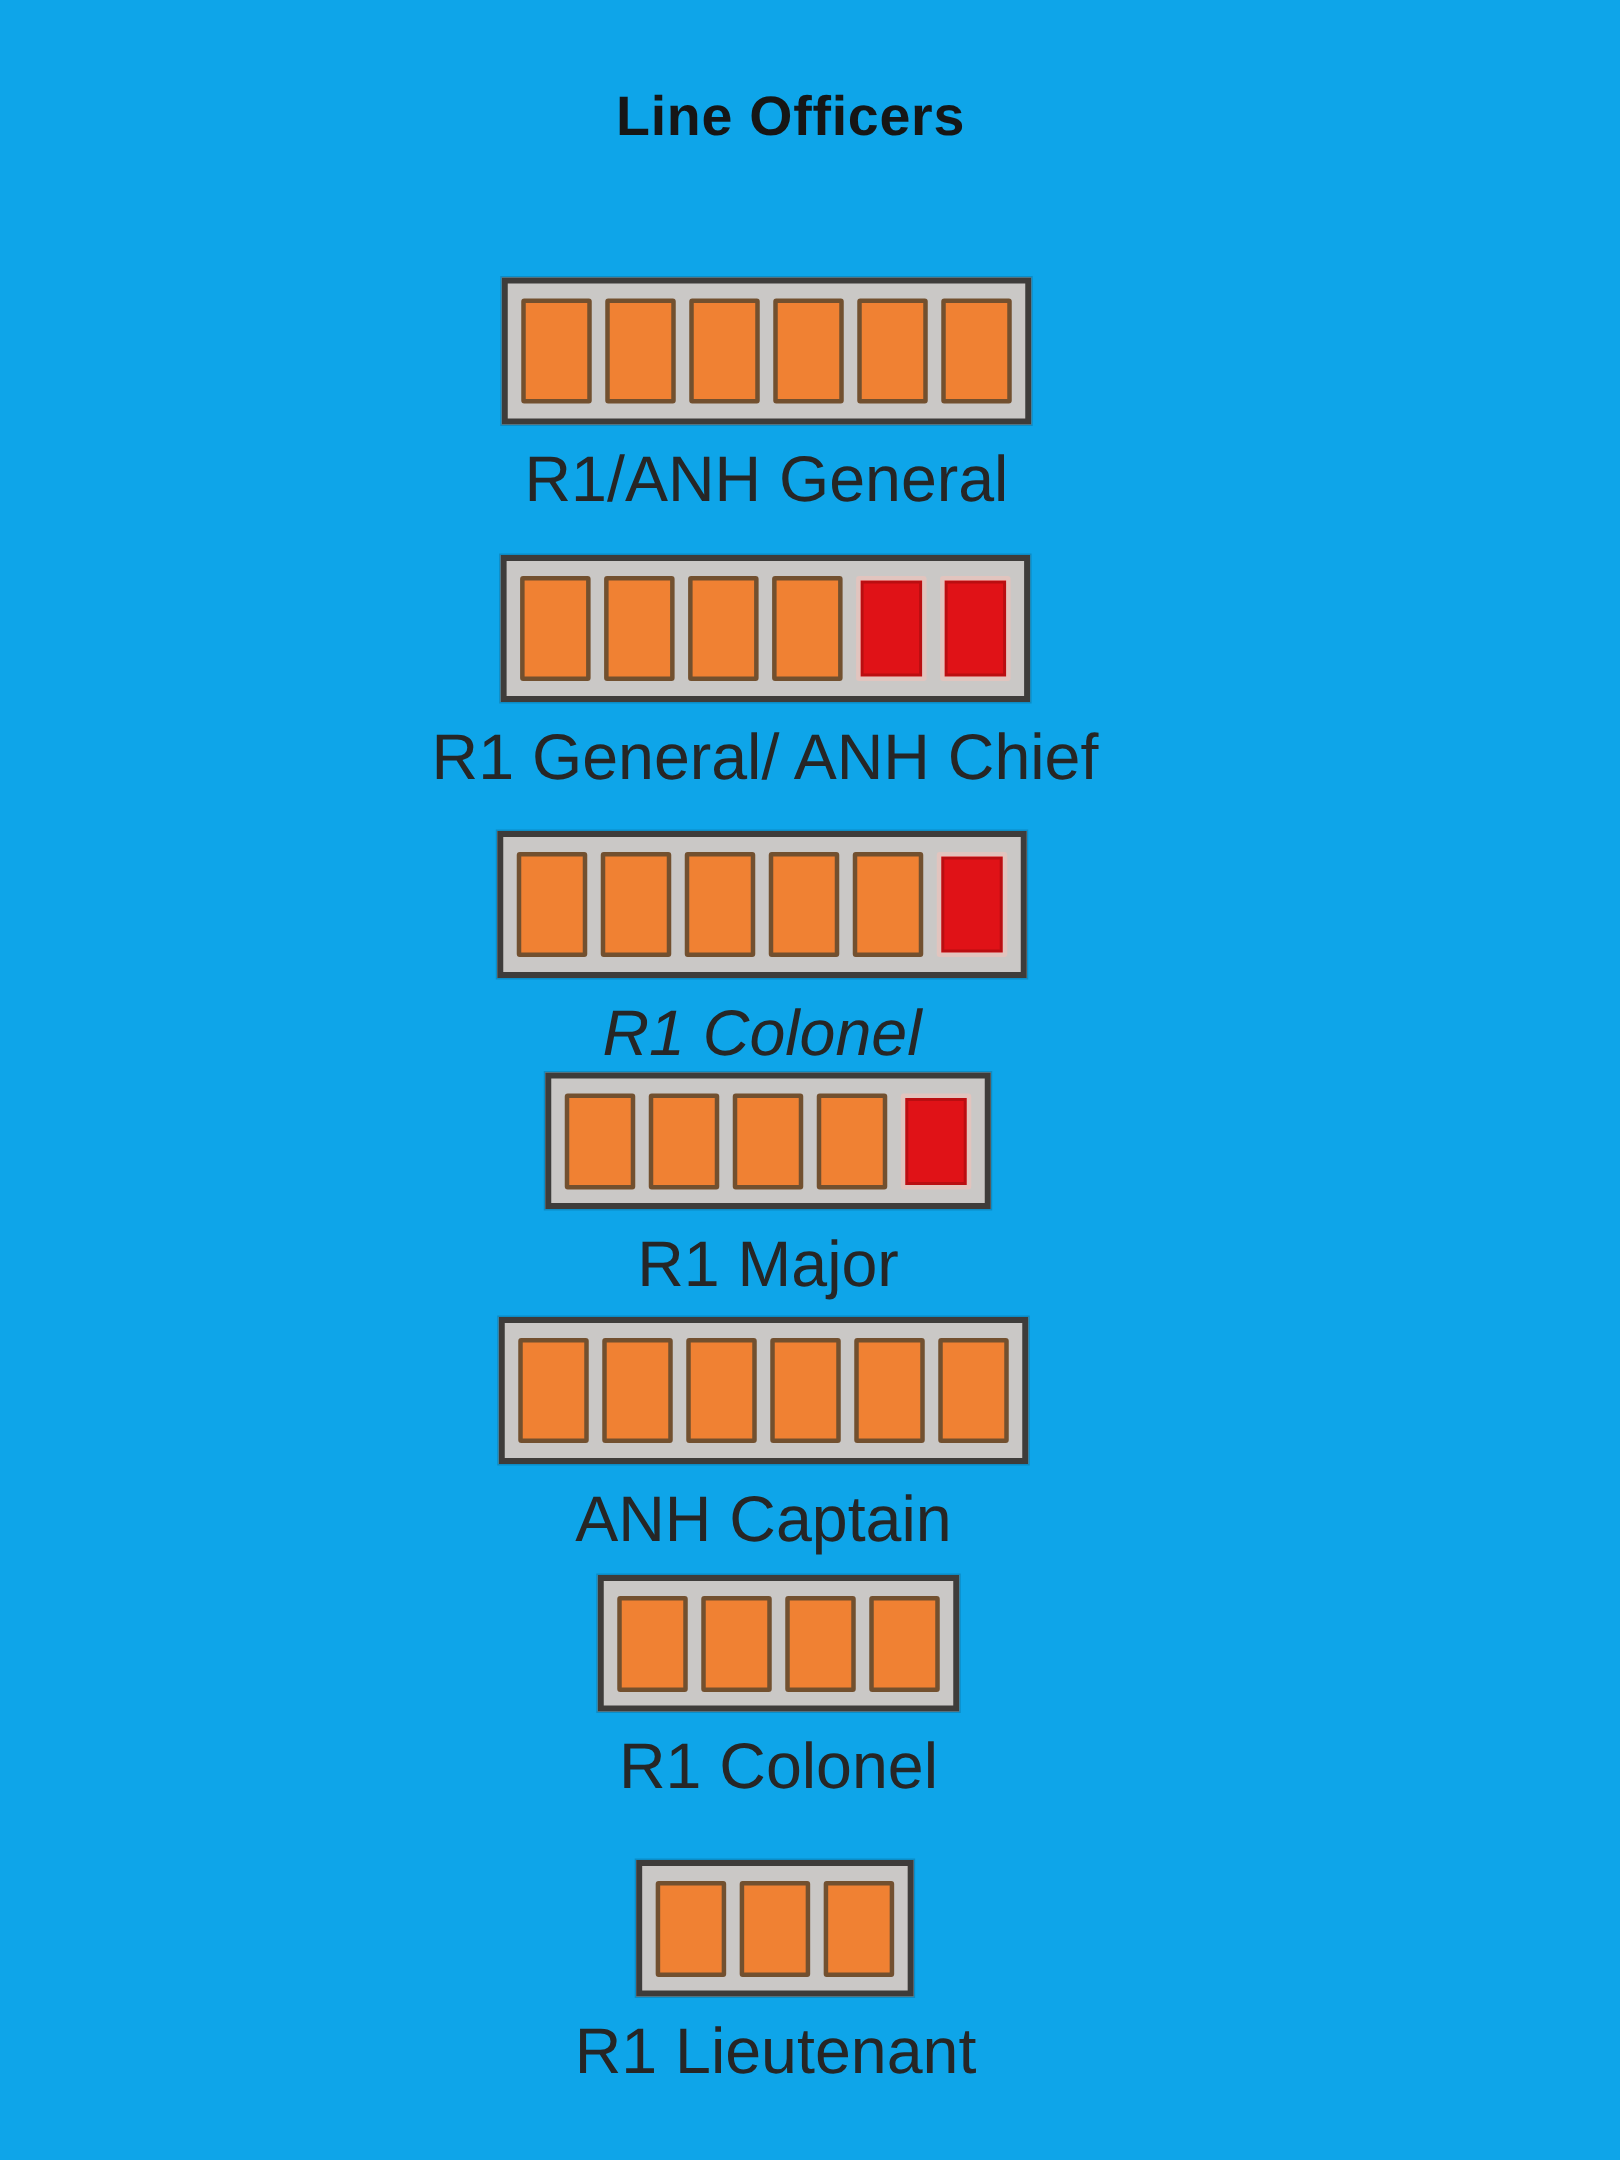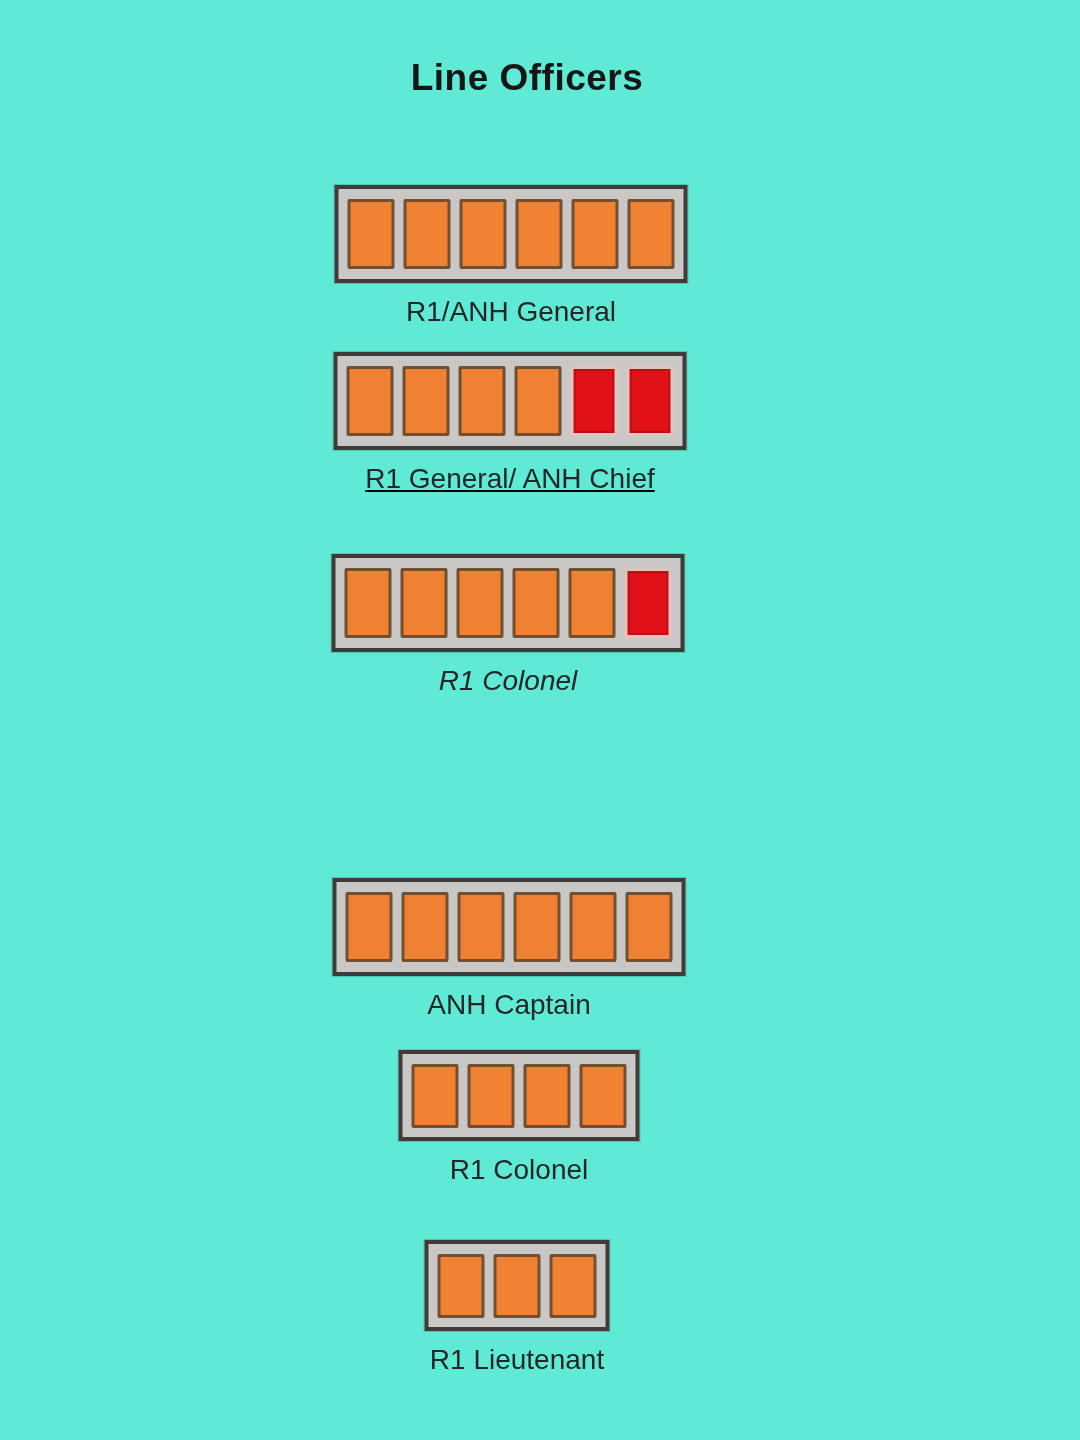--- a/index.html
+++ b/index.html
@@ -1,20 +1,20 @@
 <!DOCTYPE html>
 <html style="--orange: #F08133; --red: #E01217; --orange_border: #72502F; --red_border: #E2C4BE; --frame_border: #3E3C3A; --frame_bg: #CAC8C6;"><head>
 <meta charset="utf-8">
 <style>
   html, body { margin: 0; padding: 0; background: #ffffff; }
   .canvas {
     position: relative;
     width: 1080px;
     height: 1440px;
-    background: #5eead4;
+    background: #0ea5e9;
     font-family: "Liberation Sans", sans-serif;
     overflow: hidden;
   }
   .title {
     position: absolute;
     top: 54px;
     left: 527px;
     transform: translateX(-50%);
     text-align: center;
     font-size: 37px;
@@ -55,21 +55,21 @@
     background: var(--orange, #f08133);
     border: 3px solid var(--orange_border, #72502f);
   }
   .square.red {
     background: var(--red, #e01217);
     border: 3px solid var(--red_border, #e2c4be);
     box-shadow: inset 0 0 0 2px rgba(140,10,10,0.45);
   }
   .rank-label {
     margin-top: 13px;
-    font-size: 28px;
+    font-size: 43px;
     line-height: 1.15;
     color: #262626;
     white-space: nowrap;
     text-align: right;
   }
 </style>
 </head>
 <body>
 
 <div class="canvas">
@@ -83,21 +83,21 @@
         <span class="square orange"></span>
         <span class="square orange"></span>
         <span class="square orange"></span>
         <span class="square orange"></span>
         <span class="square orange"></span>
         <span class="square orange"></span>
       </div>
     <div class="rank-label">R1/ANH General</div>
   </div>
 
-  <div class="rank" style="top:352px; left:510px;text-decoration:underline;">
+  <div class="rank" style="top:370px; left:510px;">
     <div class="badge">
         <span class="square orange"></span>
         <span class="square orange"></span>
         <span class="square orange"></span>
         <span class="square orange"></span>
         <span class="square red"></span>
         <span class="square red"></span>
       </div>
     <div class="rank-label">R1 General/ ANH Chief</div>
   </div>
@@ -107,20 +107,30 @@
         <span class="square orange"></span>
         <span class="square orange"></span>
         <span class="square orange"></span>
         <span class="square orange"></span>
         <span class="square orange"></span>
         <span class="square red"></span>
       </div>
     <div class="rank-label">R1 Colonel</div>
   </div>
 
+  <div class="rank short" style="top:715px; left:512px;">
+    <div class="badge">
+        <span class="square orange"></span>
+        <span class="square orange"></span>
+        <span class="square orange"></span>
+        <span class="square orange"></span>
+        <span class="square red"></span>
+      </div>
+    <div class="rank-label">R1 Major</div>
+  </div>
 
   <div class="rank" style="top:878px; left:509px;">
     <div class="badge">
         <span class="square orange"></span>
         <span class="square orange"></span>
         <span class="square orange"></span>
         <span class="square orange"></span>
         <span class="square orange"></span>
         <span class="square orange"></span>
       </div>

